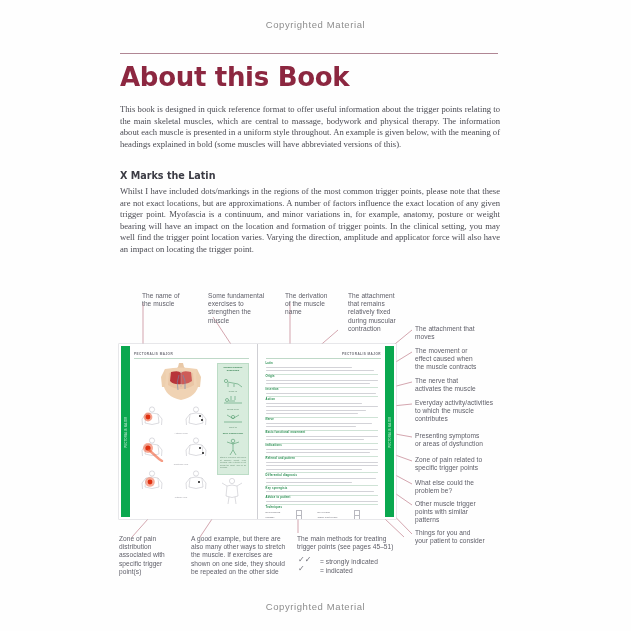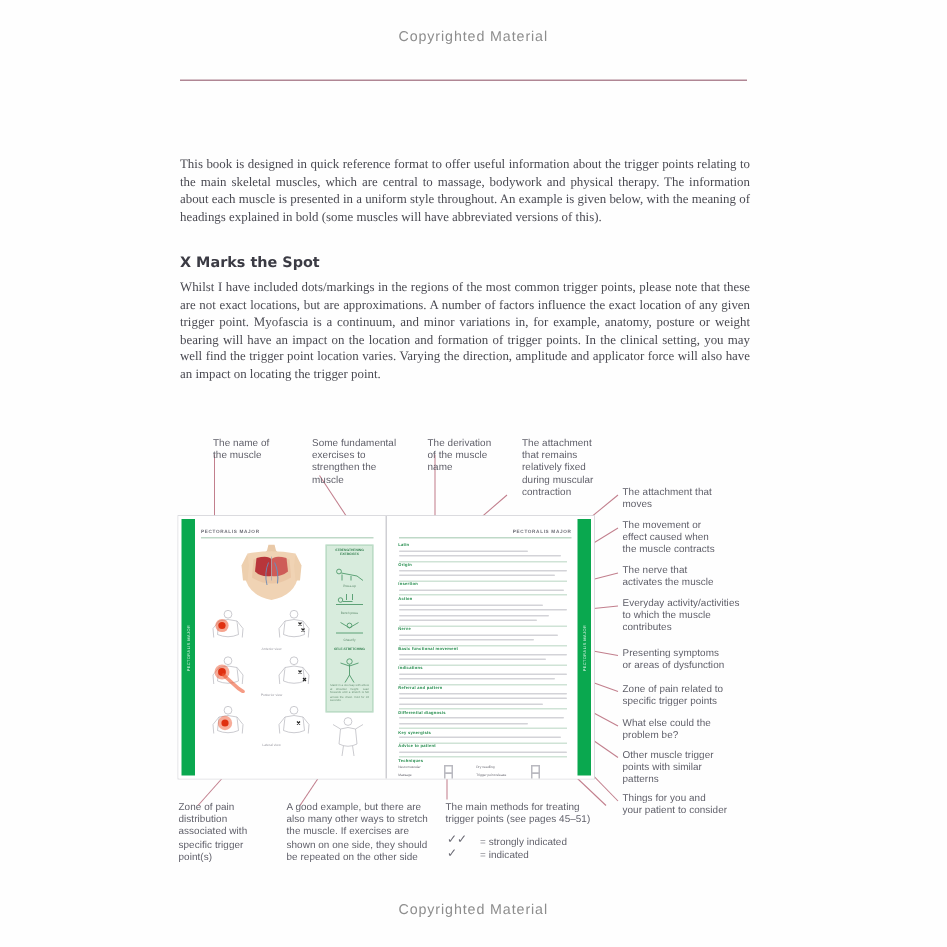--- a/index.html
+++ b/index.html
@@ -212,24 +212,25 @@
 </style>
 </head>
 <body>
 
 <div class="page">
 
   <div class="copyright top">Copyrighted Material</div>
 
   <div class="rule"></div>
 
+  <div class="title">About this Book</div>
 
   <div class="body-block p1">This book is designed in quick reference format to offer useful information about the trigger points relating to the main skeletal muscles, which are central to massage, bodywork and physical therapy. The information about each muscle is presented in a uniform style throughout. An example is given below, with the meaning of headings explained in bold (some muscles will have abbreviated versions of this).</div>
 
-  <div class="subhead">X Marks the Spot</div>
+  <div class="subhead">X Marks the Latin</div>
 
   <div class="body-block p2">Whilst I have included dots/markings in the regions of the most common trigger points, please note that these are not exact locations, but are approximations. A number of factors influence the exact location of any given trigger point. Myofascia is a continuum, and minor variations in, for example, anatomy, posture or weight bearing will have an impact on the location and formation of trigger points. In the clinical setting, you may well find the trigger point location varies. Varying the direction, amplitude and applicator force will also have an impact on locating the trigger point.</div>
 
   <svg class="leaders" viewBox="0 0 631 631" width="631" height="631">
     <g stroke="#c27f8d" stroke-width="0.7" fill="none">
 
       <line x1="143" y1="303" x2="143" y2="352"></line>
       <line x1="213" y1="317" x2="244" y2="364"></line>
       <line x1="290" y1="303" x2="290" y2="356"></line>
       <line x1="338" y1="330" x2="301" y2="362"></line>

